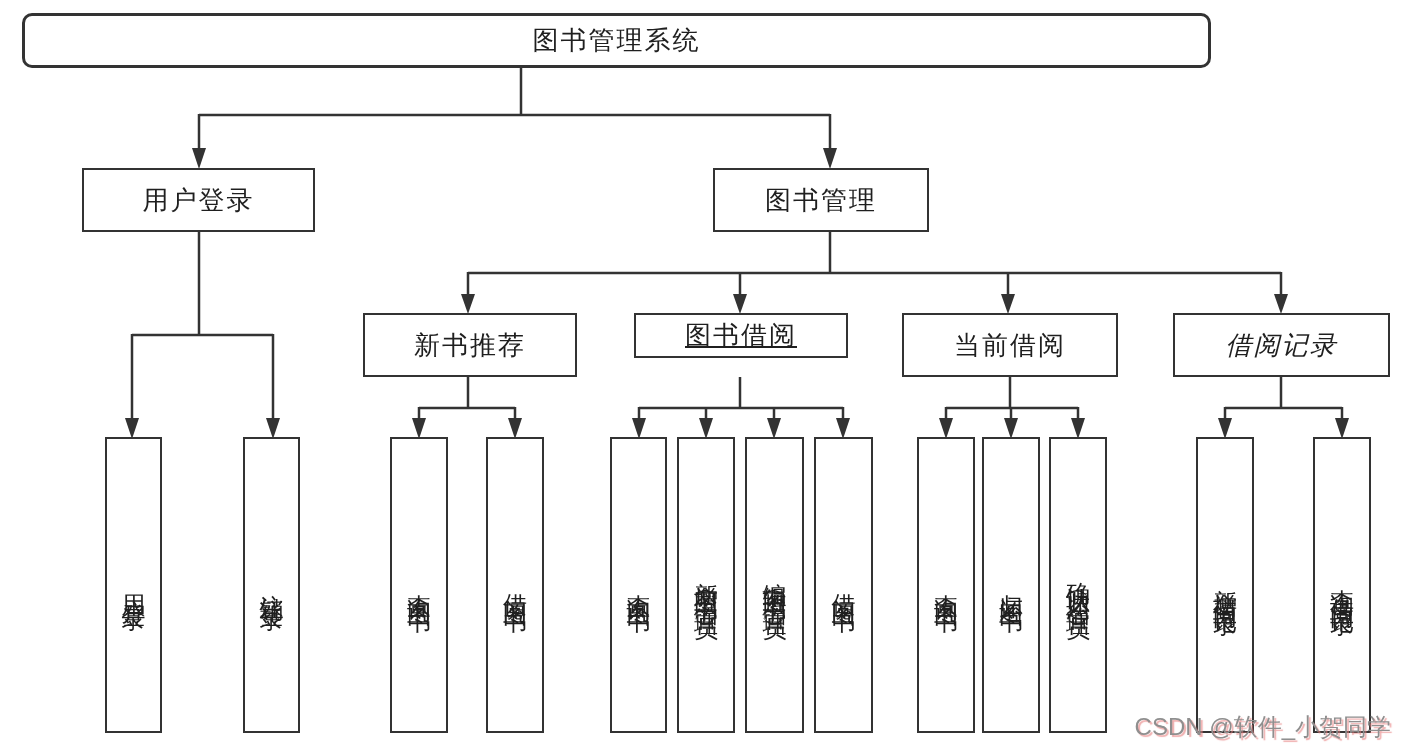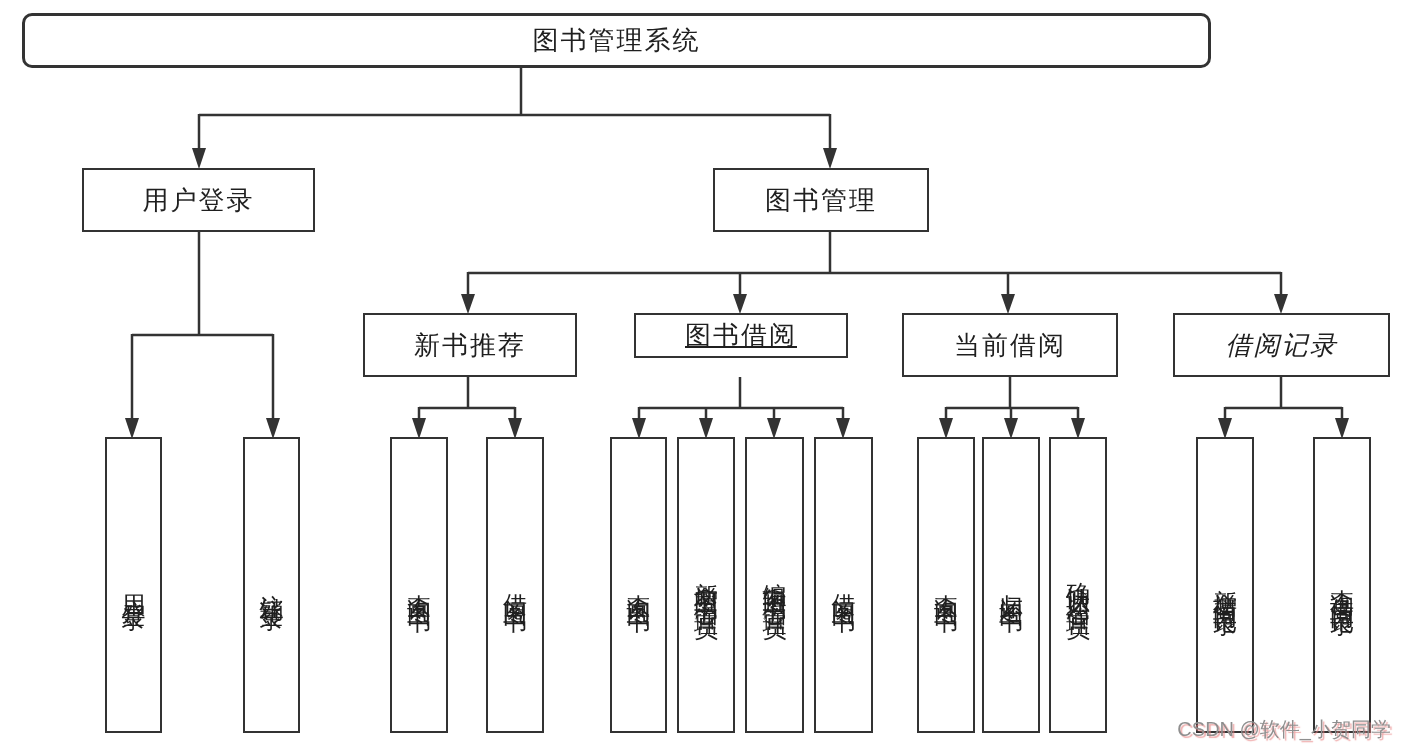--- a/index.html
+++ b/index.html
@@ -28,21 +28,21 @@
     writing-mode:vertical-rl;
     text-orientation:mixed;
     font-size:24px;
     letter-spacing:5px;
     line-height:1;
     white-space:nowrap;
   }
   .watermark{
     position:absolute;
     right:14px;bottom:4px;
-    font-size:20px;
+    font-size:24px;
     color:#8f8f8f;
     text-shadow:2px 2px 1px rgba(232,130,130,0.65);
     z-index:3;
     white-space:nowrap;
     margin-left:44px;
   }
 </style>
 </head>
 <body>
 

